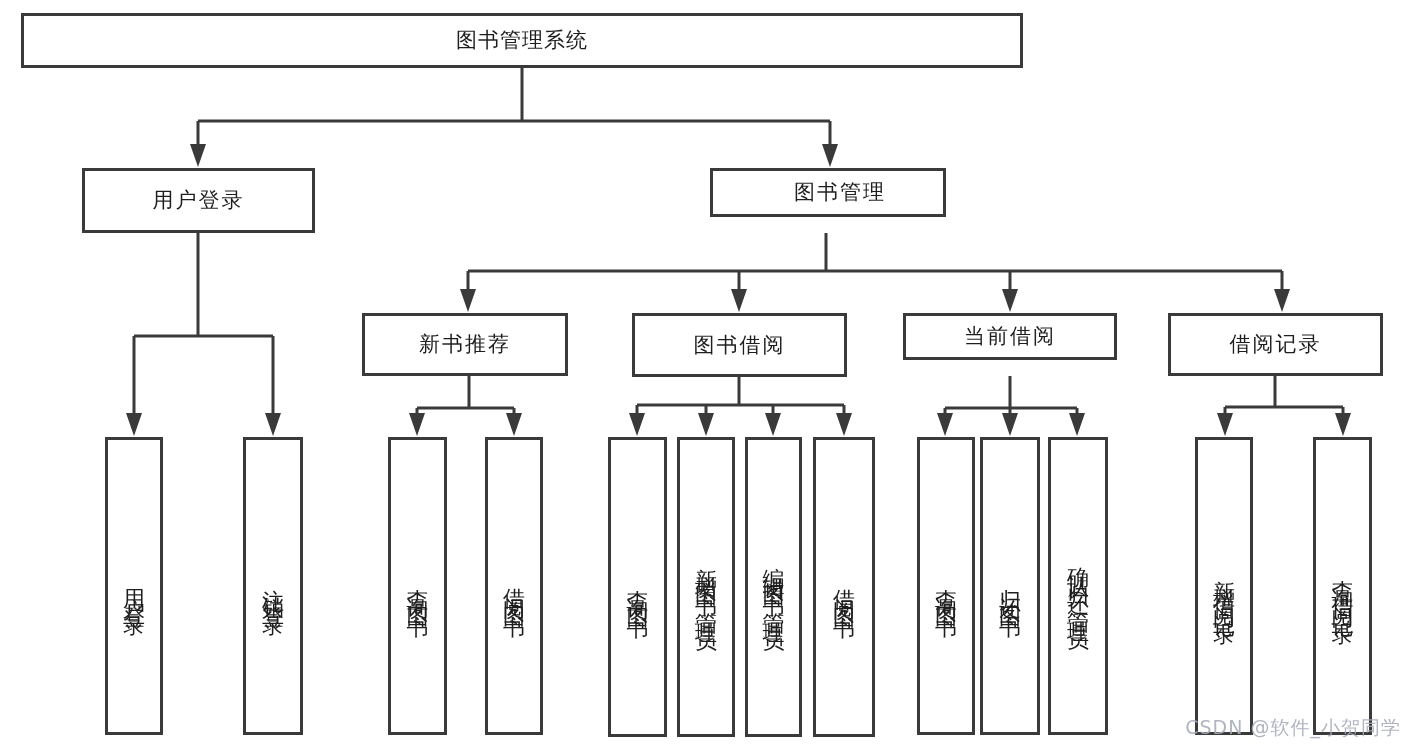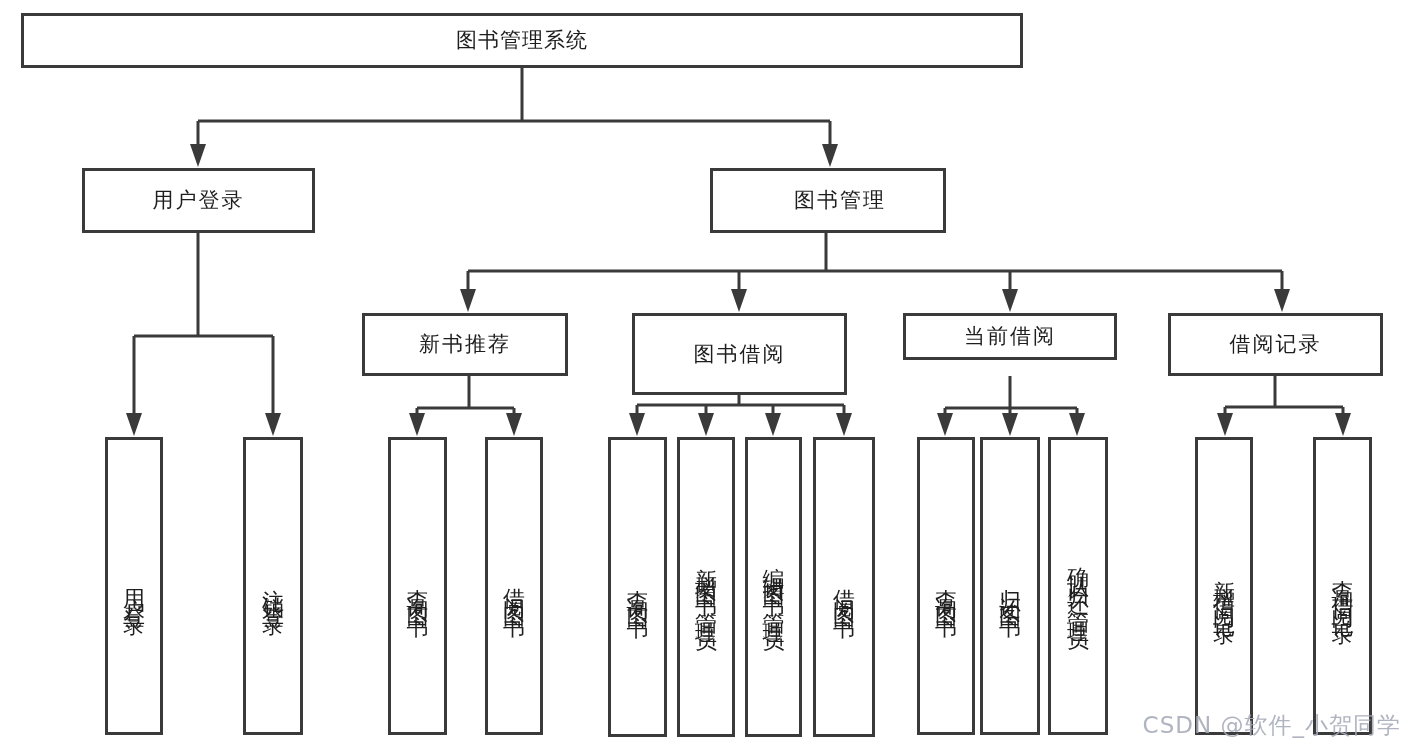--- a/index.html
+++ b/index.html
@@ -46,21 +46,21 @@
     text-orientation: mixed;
     font-size: 22px;
     letter-spacing: 9px;
     line-height: 1;
     padding-top: 6px;
   }
   .watermark {
     position: absolute;
     right: 4px;
     bottom: 6px;
-    font-size: 23px;
+    font-size: 19px;
     color: #a7acba;
     letter-spacing: 1px;
     opacity: 0.9;
     z-index: 5;
     white-space: nowrap;
   }
 </style>
 </head>
 <body>
 
@@ -102,24 +102,24 @@
       <polygon points="1002,413 1018,413 1010,436"></polygon>
       <polygon points="1069,413 1085,413 1077,436"></polygon>
       <polygon points="1217,413 1233,413 1225,436"></polygon>
       <polygon points="1335,413 1351,413 1343,436"></polygon>
     </g>
   </svg>
 
   <div class="box h root" style="left:21px; top:13px; width:1002px; height:55px;">图书管理系统</div>
 
   <div class="box h" style="left:82px; top:168px; width:233px; height:65px;">用户登录</div>
-  <div class="box h" style="left:710px; top:168px; width:236px; height:65px;padding-left:24px;">图书管理</div>
+  <div class="box h" style="left:710px; top:168px; width:236px; height:49px;padding-left:24px;">图书管理</div>
 
   <div class="box h" style="left:362px; top:313px; width:206px; height:63px;">新书推荐</div>
-  <div class="box h" style="left:632px; top:313px; width:215px; height:82px;">图书借阅</div>
+  <div class="box h" style="left:632px; top:313px; width:215px; height:64px;">图书借阅</div>
   <div class="box h" style="left:903px; top:313px; width:214px; height:47px;">当前借阅</div>
   <div class="box h" style="left:1168px; top:313px; width:215px; height:63px;">借阅记录</div>
 
   <div class="box v" style="left:105px; top:437px; width:58px; height:298px;">用户登录</div>
   <div class="box v" style="left:243px; top:437px; width:60px; height:298px;">注销登录</div>
 
   <div class="box v" style="left:388px; top:437px; width:59px; height:298px;">查询图书</div>
   <div class="box v" style="left:485px; top:437px; width:58px; height:298px;">借阅图书</div>
 
   <div class="box v" style="left:608px; top:437px; width:59px; height:300px;">查询图书</div>

